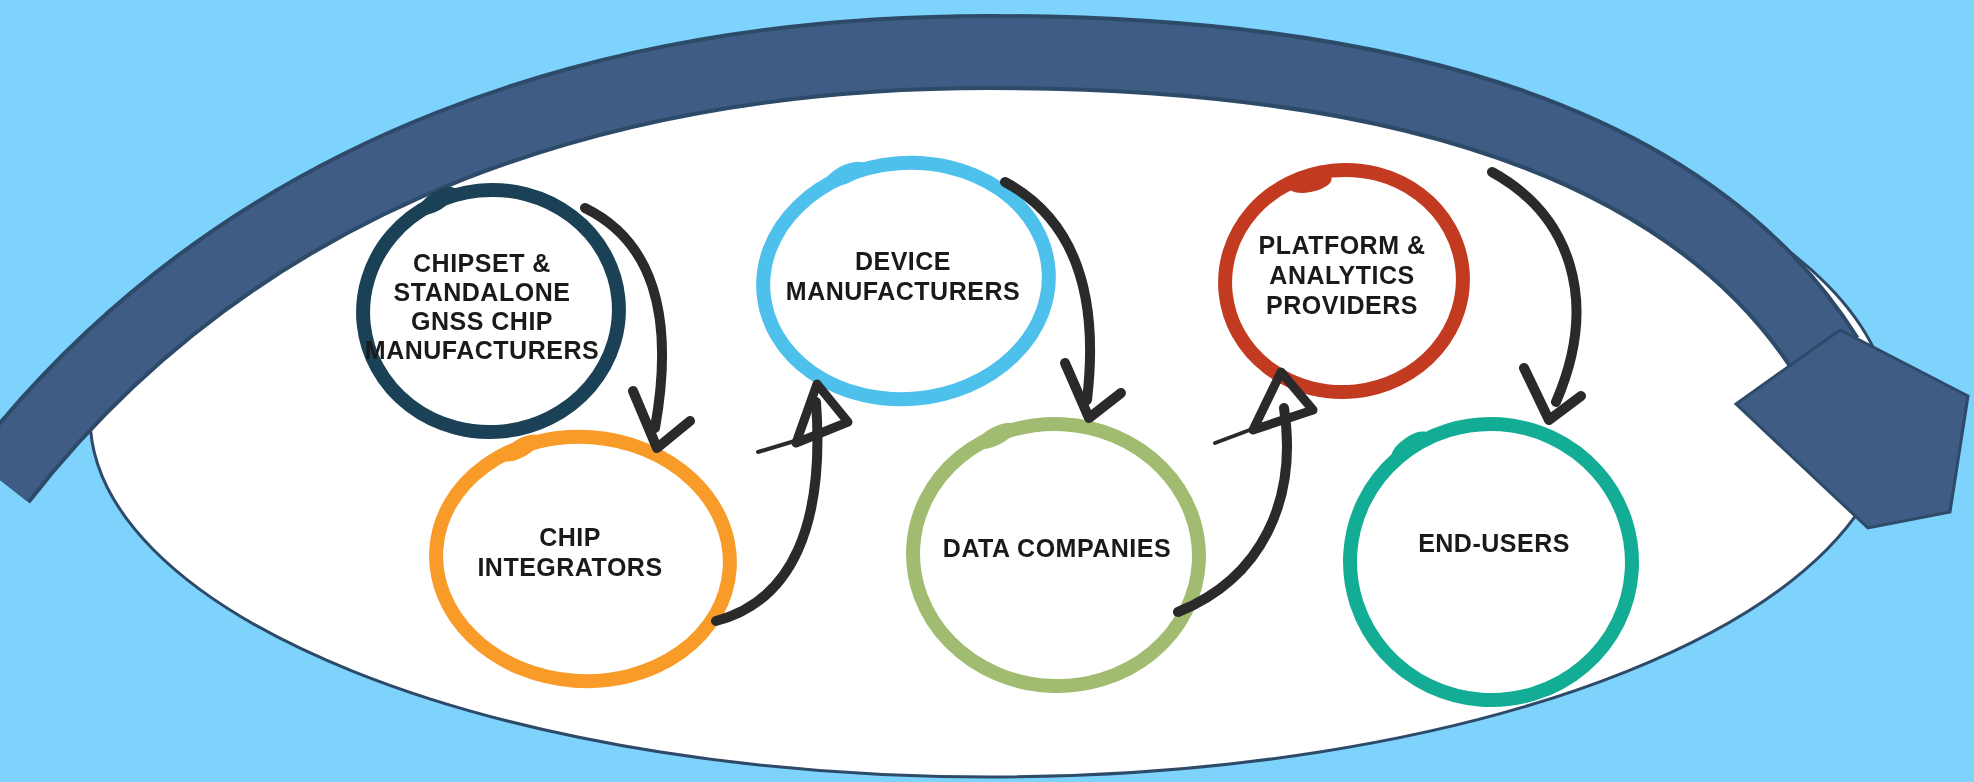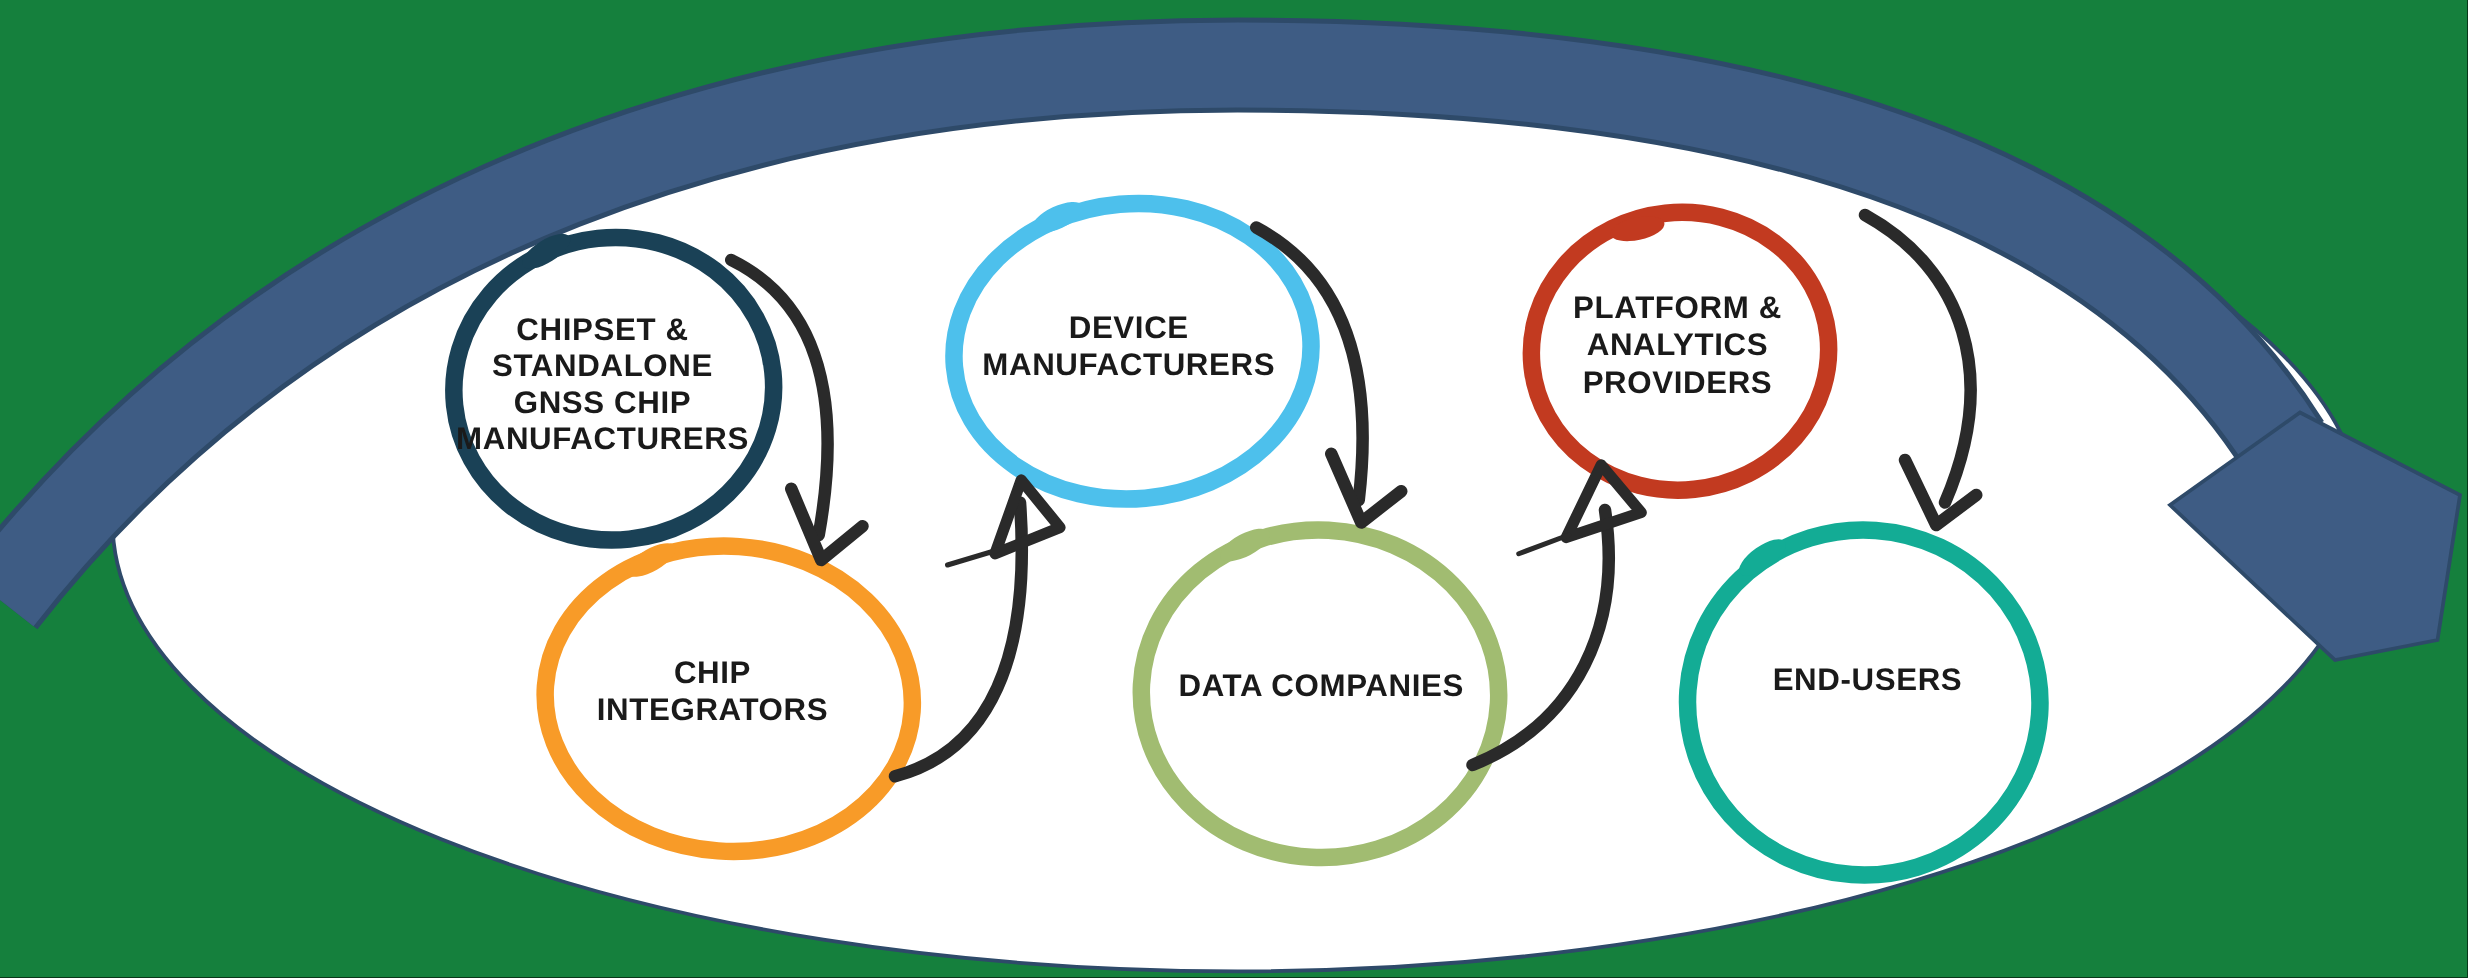--- a/index.html
+++ b/index.html
@@ -4,21 +4,21 @@
 <style>
   html, body {
     margin: 0;
     padding: 0;
     background: #000000;
   }
   .stage {
     position: relative;
     width: 1974px;
     height: 782px;
-    background: #15803d;
+    background: #7dd3fc;
     overflow: hidden;
     font-family: "Liberation Sans", sans-serif;
     text-align: right;
   }
   svg { display: block; width: 1974px; height: 782px; }
   .node-label {
     font-family: "Liberation Sans", "DejaVu Sans", sans-serif;
     font-weight: bold;
     font-size: 25px;
     fill: #1a1a1a;

